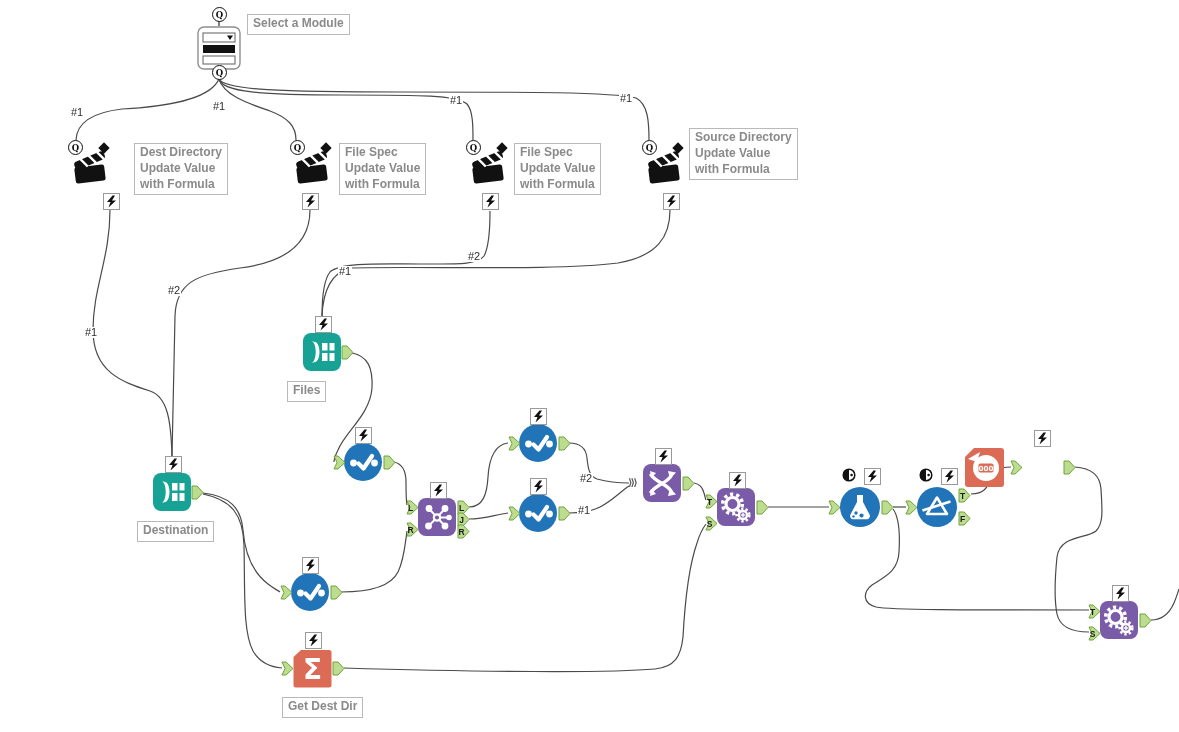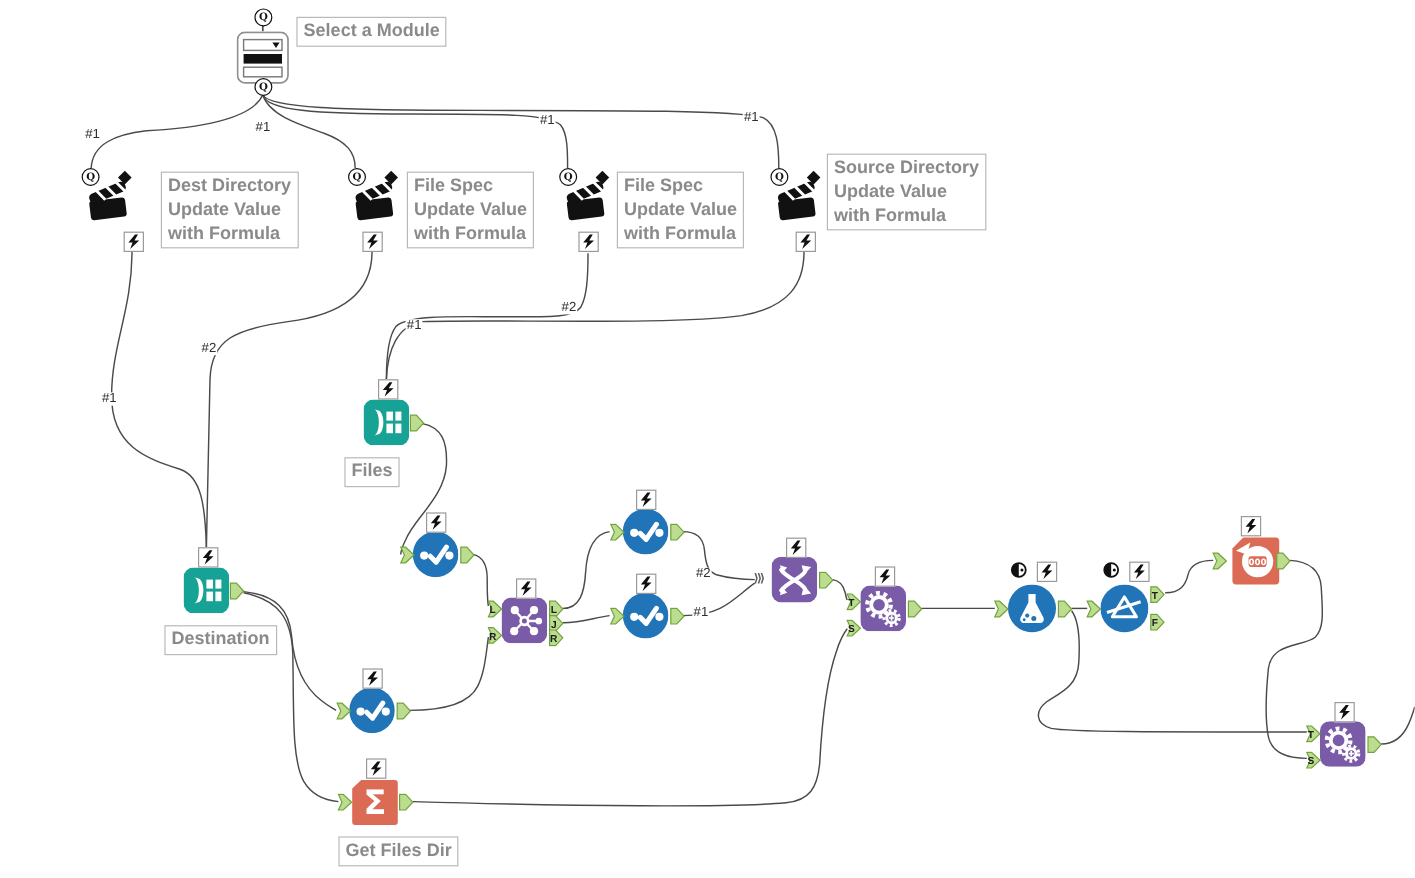--- a/index.html
+++ b/index.html
@@ -2,21 +2,21 @@
 <html><head>
 <meta charset="utf-8">
 <style>
   html,body{margin:0;padding:0;background:#fff;}
   #canvas{position:relative;width:1179px;height:732px;background:#ffffff;overflow:hidden;
           font-family:"Liberation Sans","DejaVu Sans",sans-serif;}
   #wires{position:absolute;left:0;top:0;z-index:1;}
   .tool{position:absolute;z-index:3;}
   .tool svg{display:block;}
   .ann{position:absolute;z-index:4;border:1px solid #b9b9b9;background:#fff;
-       padding:1px 5px 2px 5px;font-size:15px;font-weight:bold;color:#8a8a8a;
+       padding:1px 5px 2px 5px;font-size:12px;font-weight:bold;color:#8a8a8a;
        white-space:pre-line;line-height:1.32;}
   .wlabel{position:absolute;z-index:4;font-size:11px;color:#2e2e2e;background:#fff;
           padding:0 1px;line-height:1;}
   .lightning{position:absolute;z-index:4;width:15px;height:15px;background:#fff;
              border:1px solid #9a9a9a;display:flex;align-items:center;justify-content:center;}
   .anch{position:absolute;z-index:4;width:13px;height:15px;}
   .anch svg{position:absolute;left:0;top:0;}
   .anch .ltr{position:absolute;left:0;top:1.5px;width:9px;text-align:center;
              font-size:8.5px;font-weight:bold;color:#1c1c1c;line-height:13px;}
   .qcirc{position:absolute;z-index:5;width:13px;height:13px;border-radius:50%;
@@ -86,21 +86,21 @@
 Update Value
 with Formula</div>
   <div class="ann" style="left:514px;top:143px">File Spec
 Update Value
 with Formula</div>
   <div class="ann" style="left:689px;top:128px">Source Directory
 Update Value
 with Formula</div>
   <div class="ann" style="left:287px;top:381px">Files</div>
   <div class="ann" style="left:137px;top:521px">Destination</div>
-  <div class="ann" style="left:282px;top:697px">Get Files Dir</div>
+  <div class="ann" style="left:282px;top:697px">Get Dest Dir</div>
 
   <div class="qcirc" style="left:212px;top:7px">Q</div>
   <div class="tool" style="left:197px;top:26px">
     <svg width="44" height="44">
       <rect x="1" y="1" width="42" height="42" rx="6" fill="#fff" stroke="#8f8f8f" stroke-width="1.4"></rect>
       <rect x="6" y="7" width="32" height="9" fill="#fff" stroke="#7a7a7a" stroke-width="1.2"></rect>
       <path d="M30,9.5 h6 l-3,4.5 z" fill="#111"></path>
       <rect x="6" y="19" width="32" height="8" fill="#111"></rect>
       <rect x="6" y="30" width="32" height="8" fill="#fff" stroke="#7a7a7a" stroke-width="1.2"></rect>
     </svg>
@@ -513,21 +513,21 @@
   <div class="lightning" style="left:1034px;top:430px">
     <svg width="13" height="13">
         <polygon points="7.5,0.5 2,7 5.5,7 3.5,12.5 11,5.5 7,5.5 10,0.5" fill="#111"></polygon>
       </svg>
   </div>
   <div class="anch" style="left:1010px;top:460px">
     <svg width="13" height="15">
         <polygon points="1,1 5,1 12,7.5 5,14 1,14 4,7.5" fill="#BCDD90" stroke="#71A33B" stroke-width="1"></polygon>
       </svg>
   </div>
-  <div class="tool" style="left:1026px;top:447px">
+  <div class="tool" style="left:964px;top:447px">
     <svg width="41" height="41">
       <path d="M10 1 L37 1 A3 3 0 0 1 40 4 L40 37 A3 3 0 0 1 37 40 L4 40 A3 3 0 0 1 1 37 L1 10 Z" fill="#DC6B56"></path>
       <circle cx="22" cy="21" r="13" fill="#fff"></circle>
       <polygon points="4,12 16,5 13,15" fill="#fff"></polygon>
       <rect x="14.5" y="16.5" width="15" height="9" rx="1.8" fill="#DC6B56"></rect>
       <text x="22" y="23.6" text-anchor="middle" font-size="7.2" font-weight="bold" fill="#fff" font-family="DejaVu Sans, sans-serif">000</text>
     </svg>
   </div>
   <div class="anch" style="left:1063px;top:460px">
     <svg width="13" height="15">

